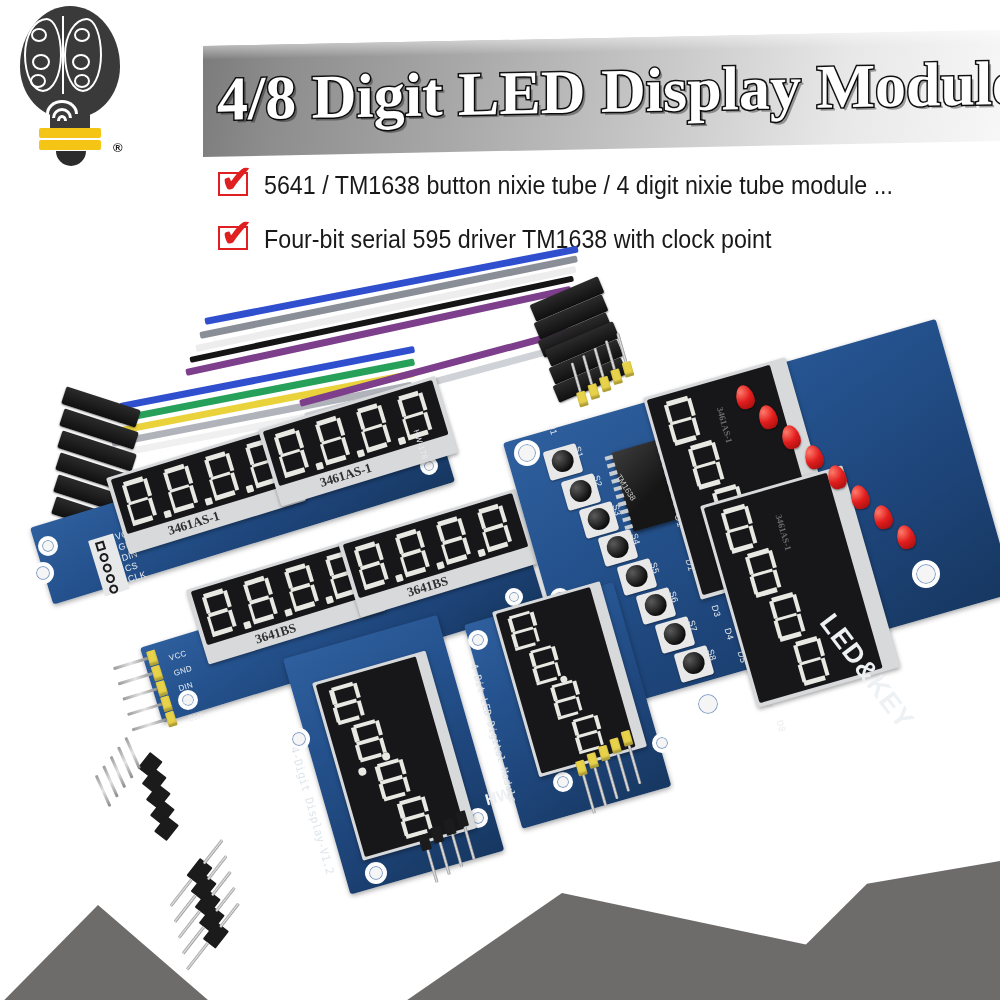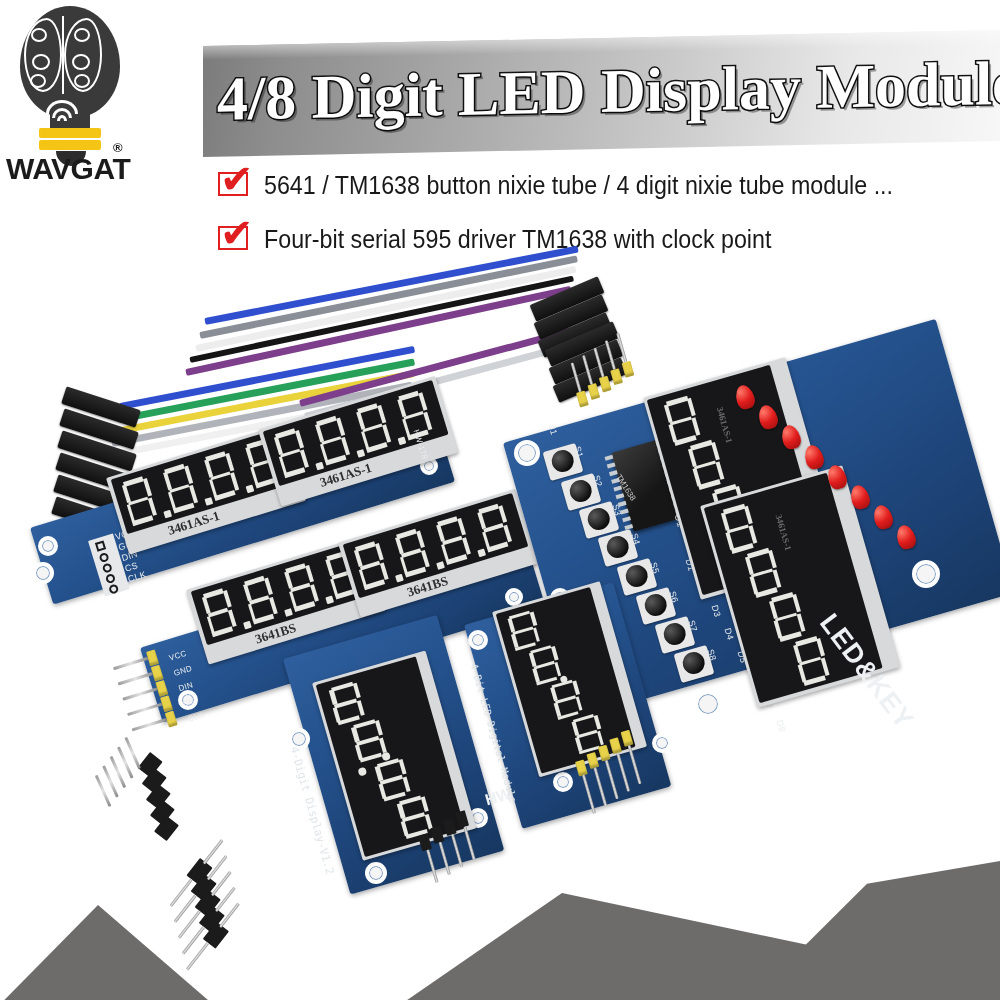--- a/index.html
+++ b/index.html
@@ -209,21 +209,20 @@
     <div class="brain-sq" style="left:24px;top:70px;width:16px;height:14px;"></div>
     <div class="brain-sq" style="left:68px;top:24px;width:16px;height:14px;"></div>
     <div class="brain-sq" style="left:66px;top:50px;width:18px;height:16px;"></div>
     <div class="brain-sq" style="left:68px;top:70px;width:16px;height:14px;"></div>
     <div class="wifi" style="left:40px;top:96px;width:32px;height:14px;"></div>
     <div class="wifi" style="left:46px;top:104px;width:20px;height:10px;"></div>
     <div class="wifi" style="left:51px;top:111px;width:10px;height:6px;"></div>
     <div class="base-bar" style="top:124px;"></div>
     <div class="base-bar" style="top:136px;"></div>
     <div class="base-tip"></div>
-    <div id="logo-text">WAVGAT</div>
     <div id="logo-reg">®</div>
   </div>
 
   <div id="banner">
     <div id="banner-title">4/8 Digit LED Display Module</div>
   </div>
 
   <div class="bullet" id="bullet-0">
     <div class="chk-box"></div>
     <div class="chk-mark">✔</div>

